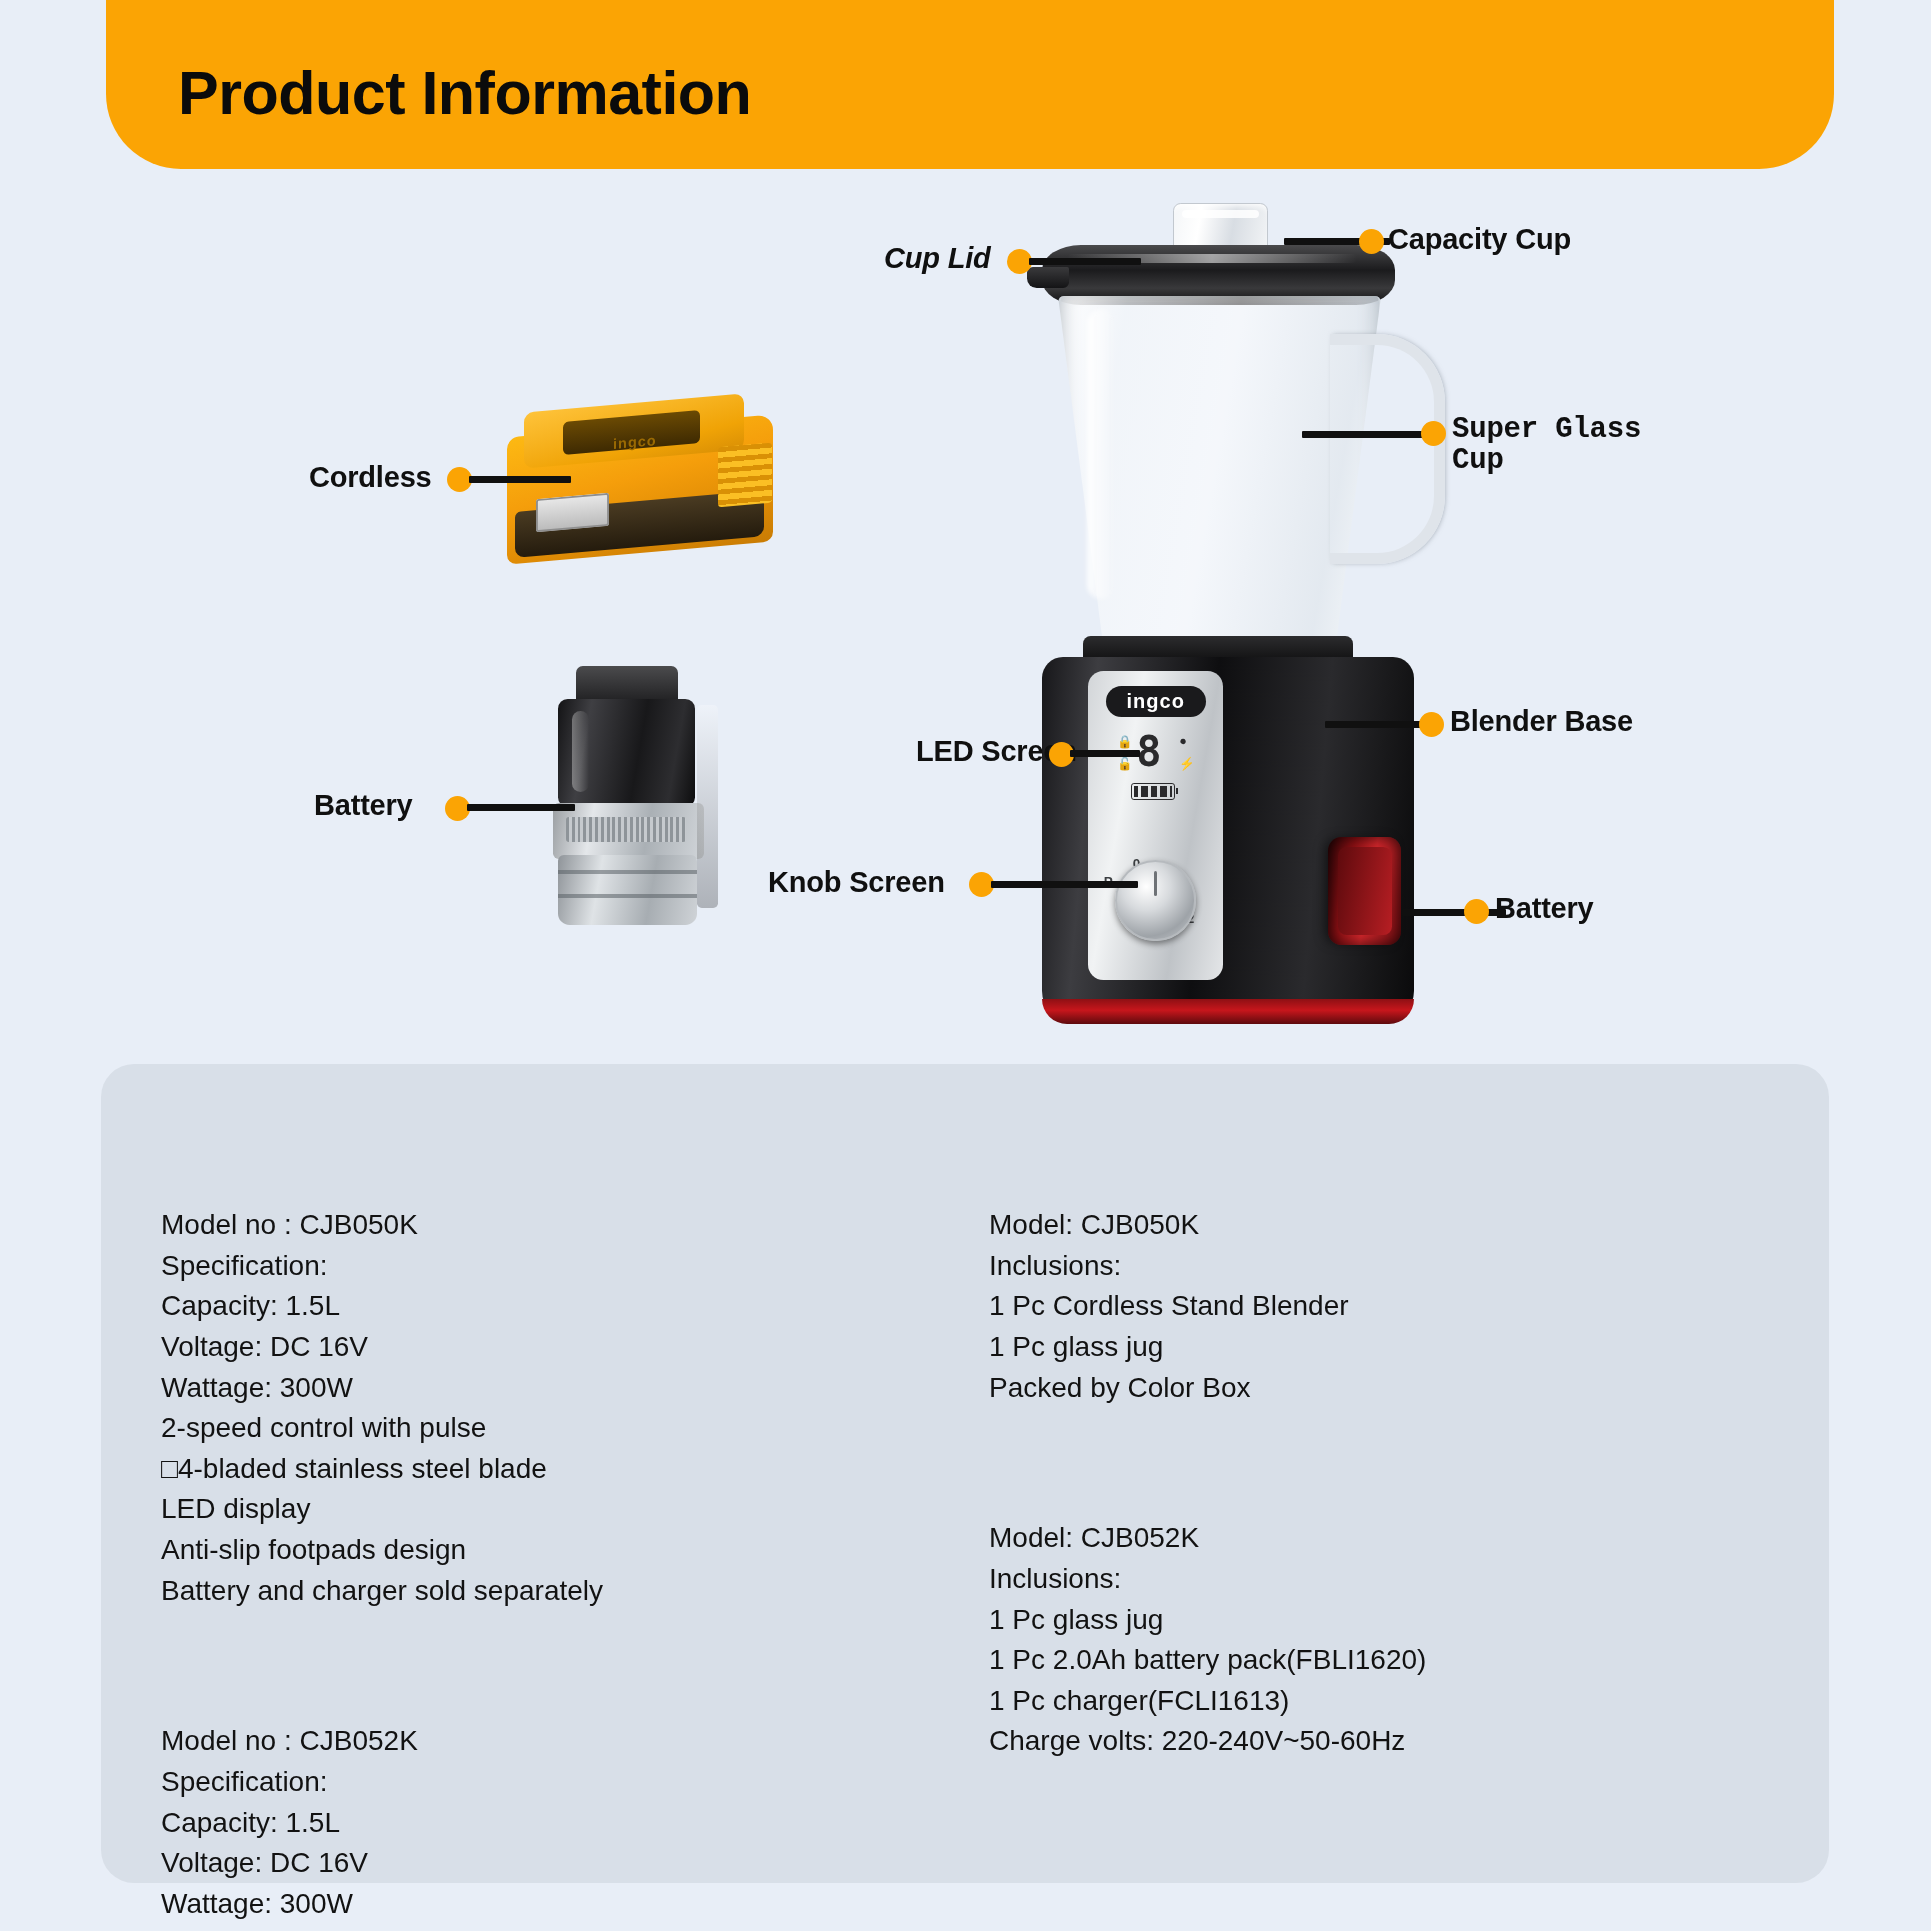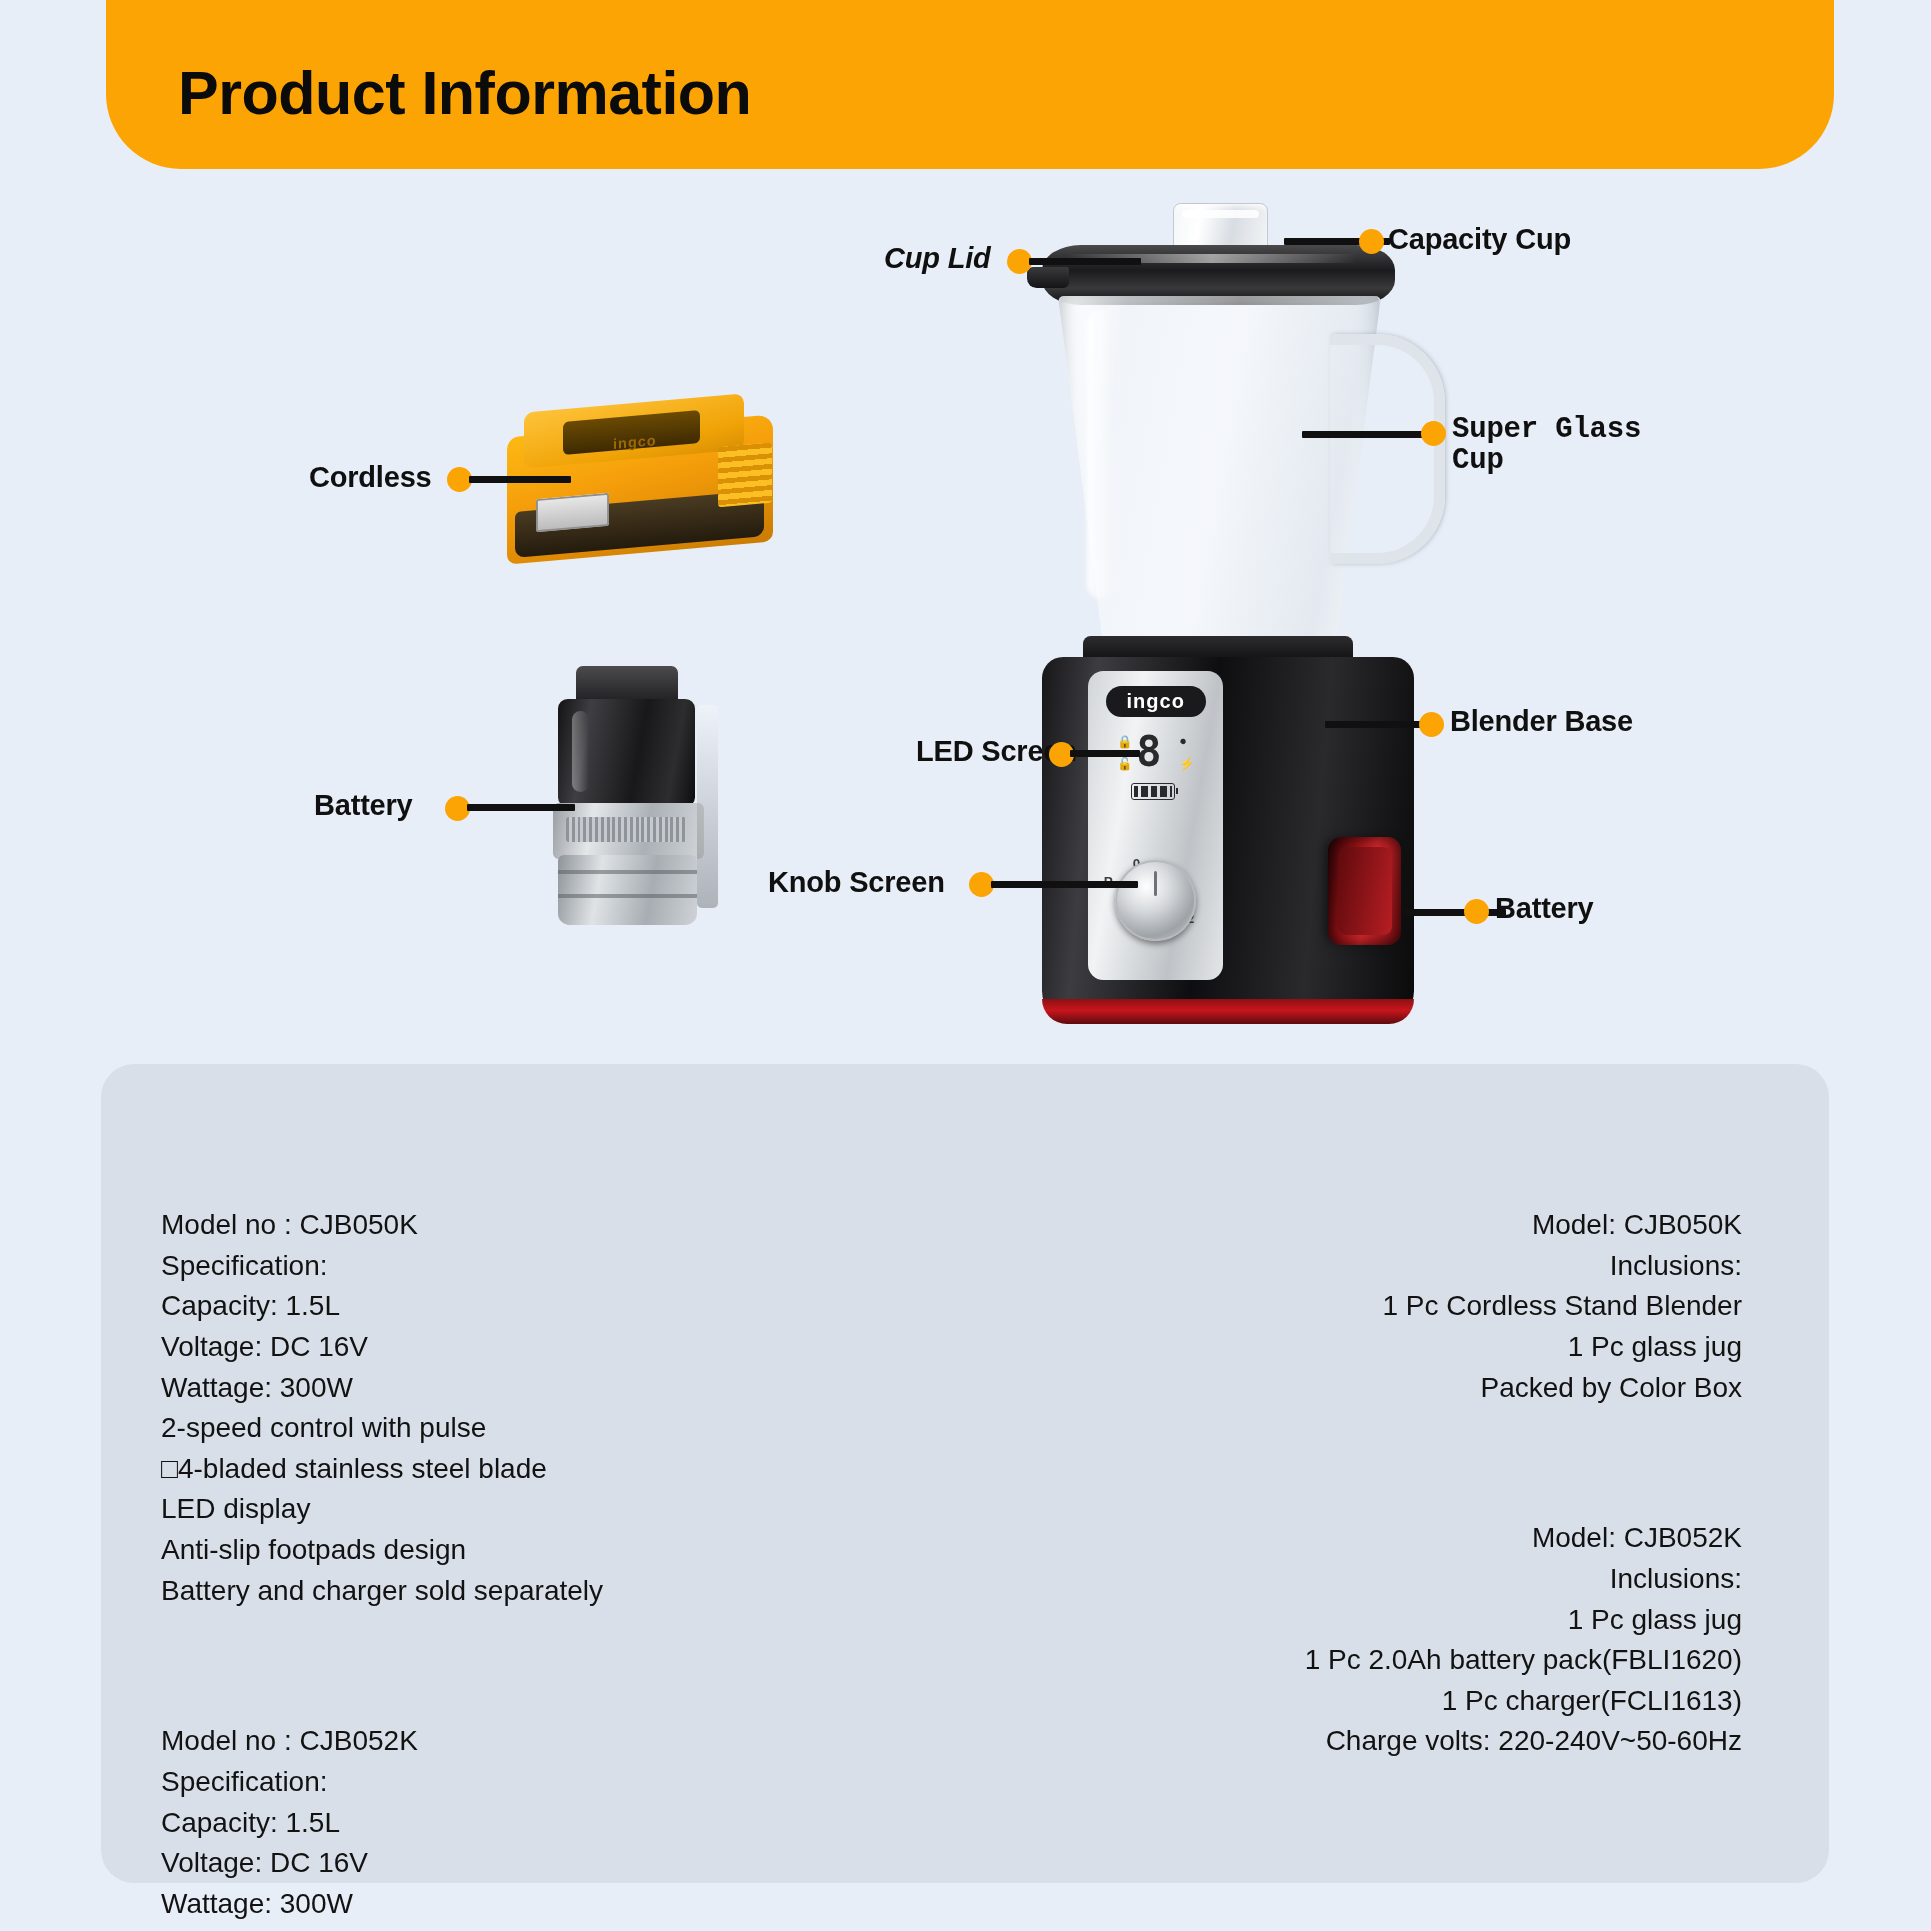--- a/index.html
+++ b/index.html
@@ -293,21 +293,21 @@
     border-radius:33px;
   }
   .spec-col{
     position:absolute;
     font-size:28px;
     color:#121212;
     line-height:1.45;
     white-space:pre-wrap;
   }
   .spec-col.left{ left:60px; top:60px; width:753px; }
-  .spec-col.right{ left:888px; top:60px; width:753px;text-align:right; }
+  .spec-col.right{ left:888px; top:60px; width:753px; }
   .spec-block + .spec-block{ margin-top: 29px; }
 </style>
 </head>
 <body>
 
 <div class="banner">
   <div class="banner-title">Product Information</div>
 </div>
 
 <div class="diagram">

